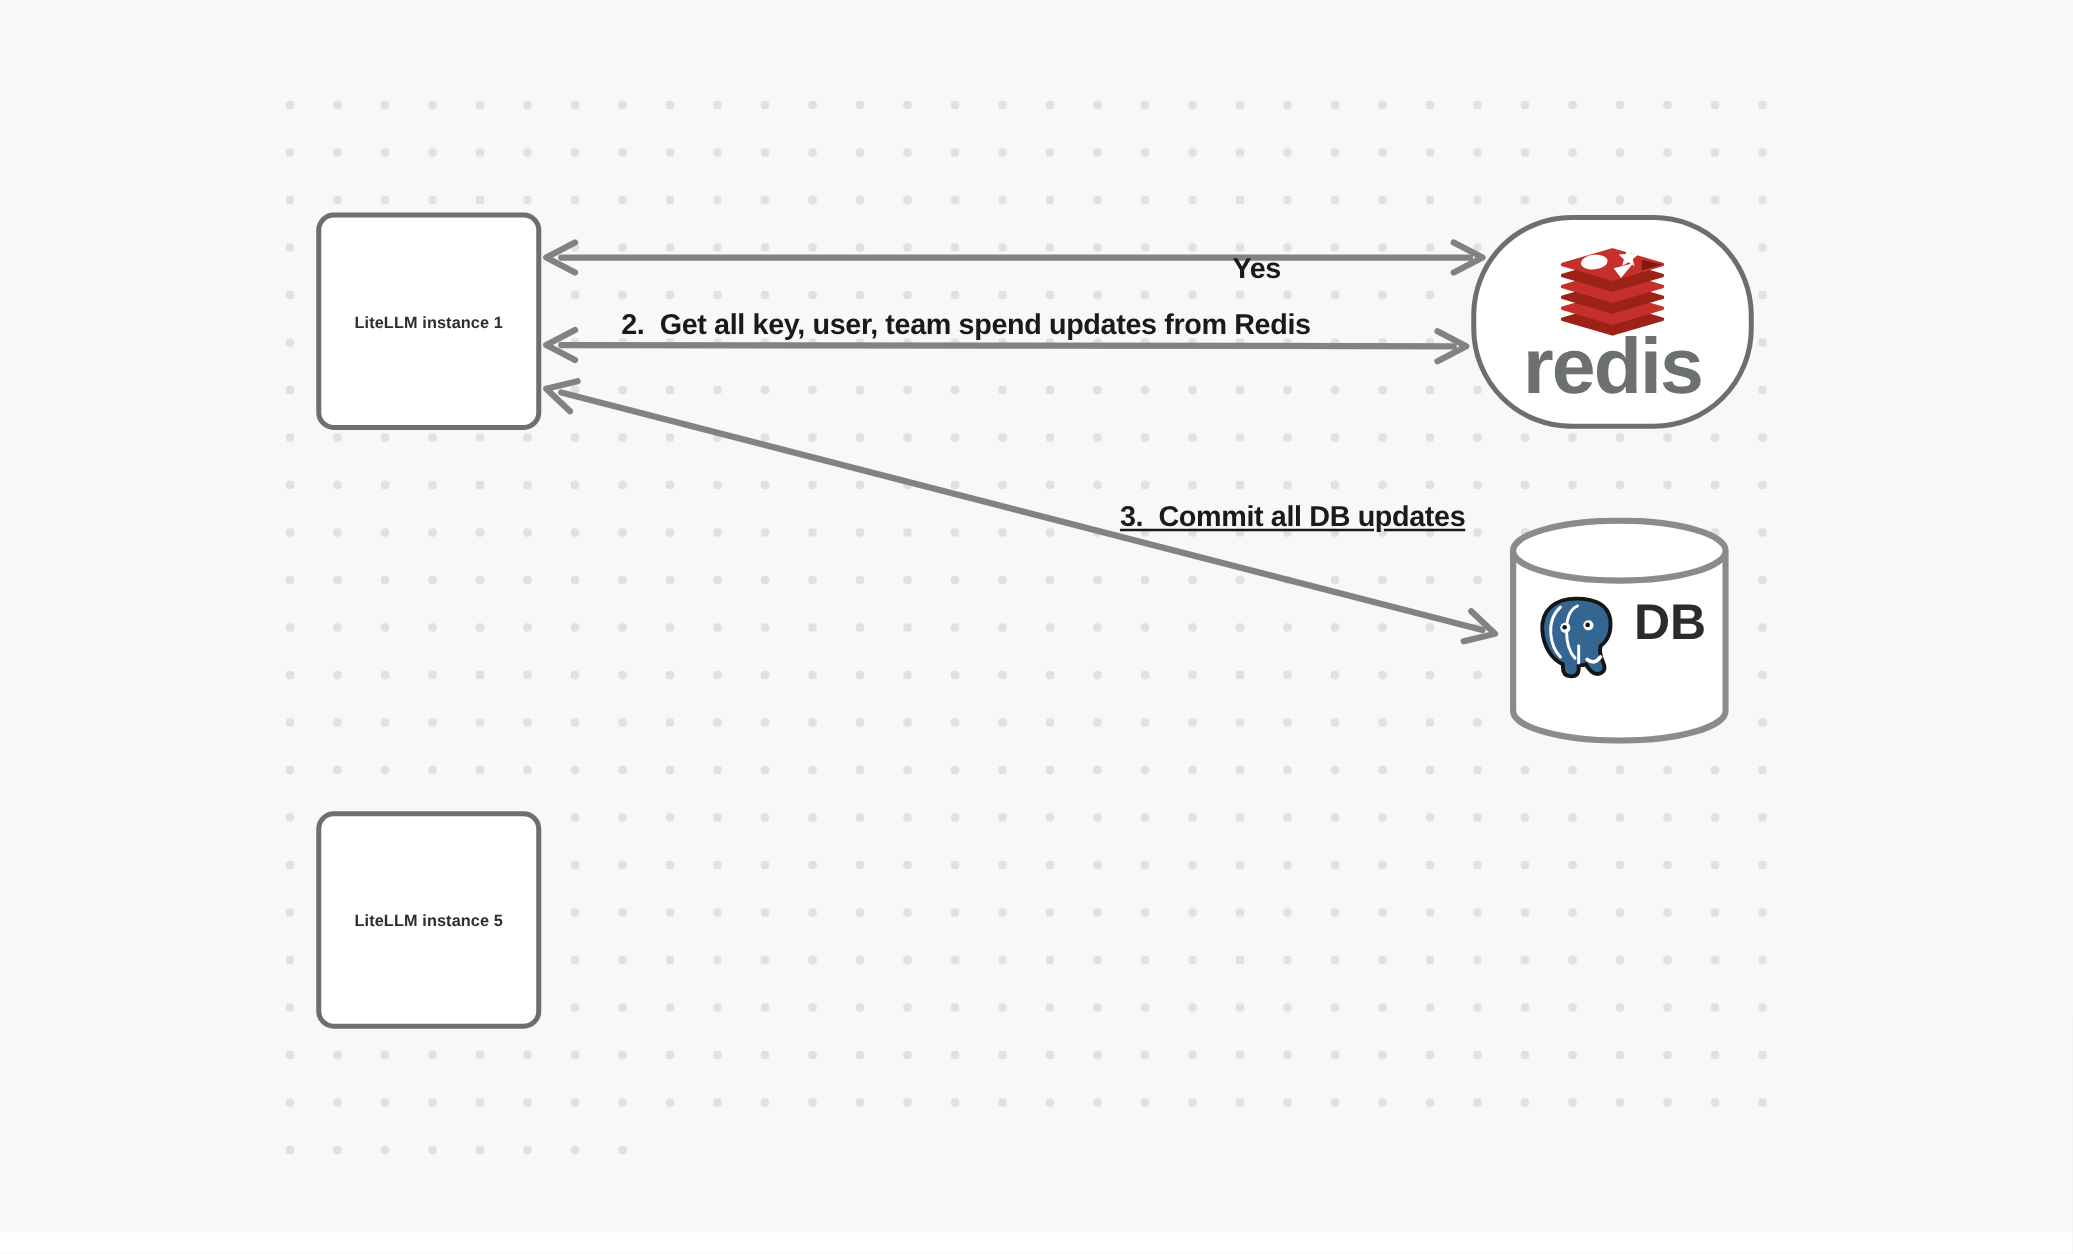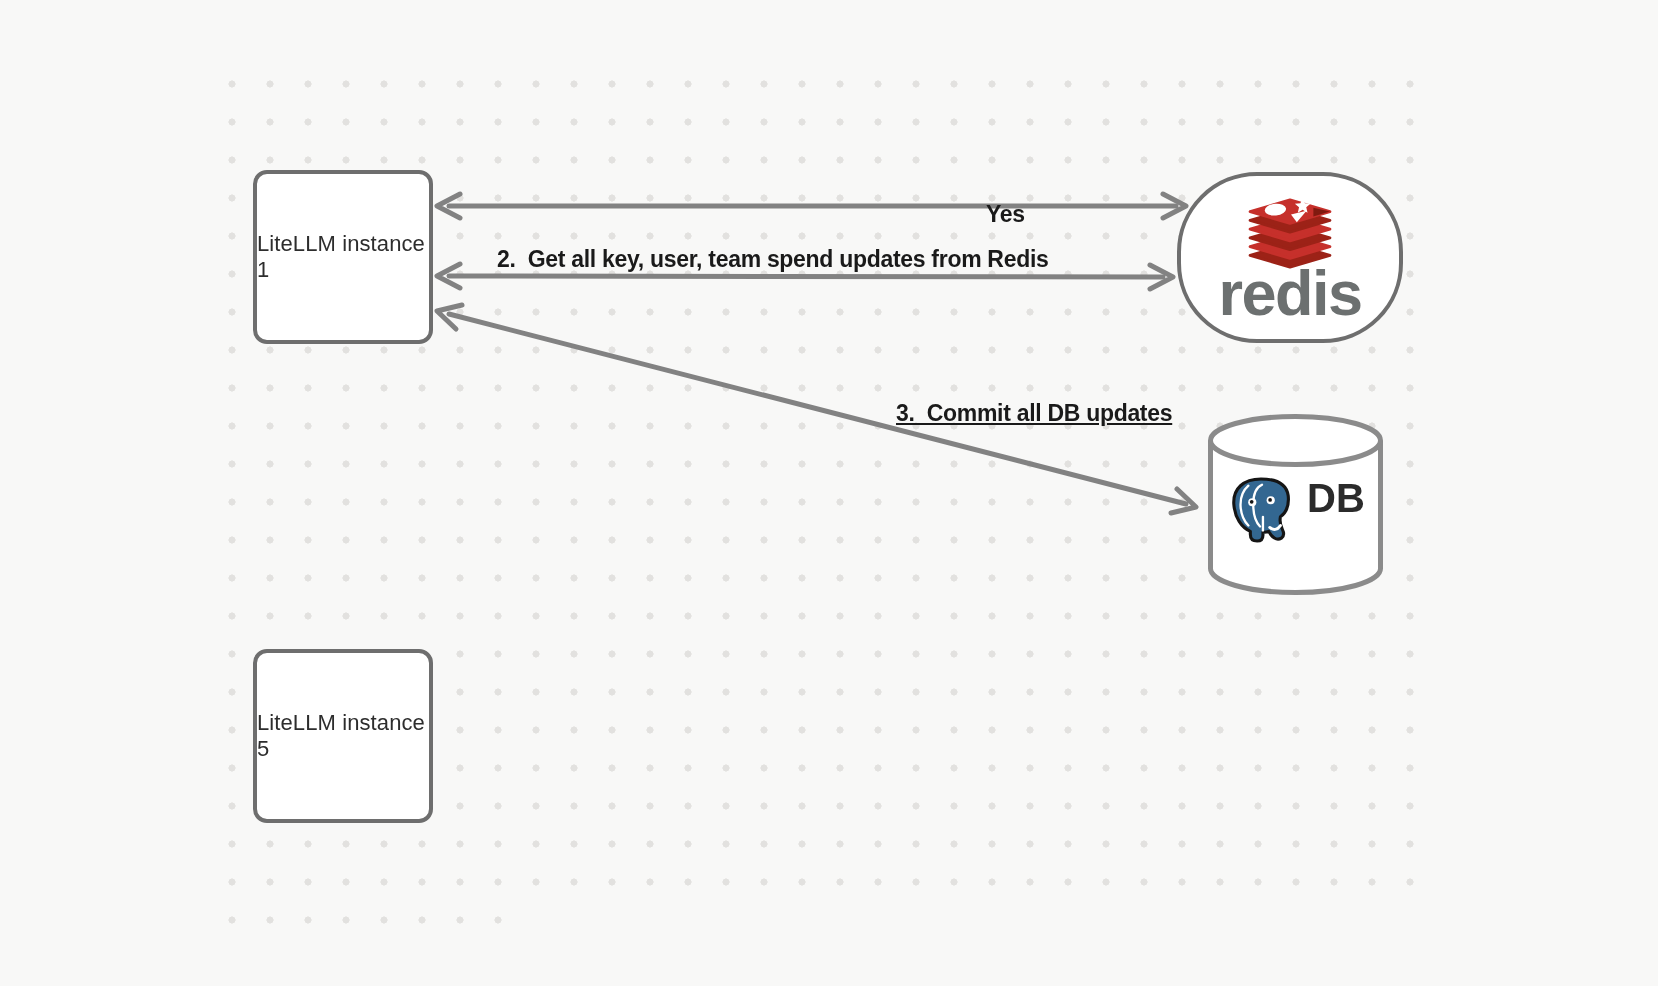--- a/index.html
+++ b/index.html
@@ -31,21 +31,21 @@
   }
   .dots.main{left:213px;top:65px;width:1217px;height:837px;}
   .dots.partial{left:213px;top:901px;width:305px;height:38px;}
   .arrows{position:absolute;left:0;top:0;width:1658px;height:1003px;pointer-events:none;}
   .node.box{
     position:absolute;width:180px;height:174px;box-sizing:border-box;
     background:#fff;border:4px solid var(--node-border);border-radius:14px;
     display:flex;align-items:center;justify-content:center;
   }
   .node.box .box-label{
-    font-size:22px;color:var(--node-text);letter-spacing:0.1px;
+    font-size:13px;color:var(--node-text);letter-spacing:0.1px;font-weight:bold;
   }
   .box1{left:253px;top:170px;}
   .box2{left:253px;top:411px;}
   .box3{left:253px;top:649px;}
   .node.redis{
     position:absolute;left:1177px;top:172px;width:226px;height:171px;box-sizing:border-box;
     background:#fff;border:4px solid var(--node-border);border-radius:80px;
     display:flex;flex-direction:column;align-items:center;justify-content:center;
     padding-top:2px;
   }

